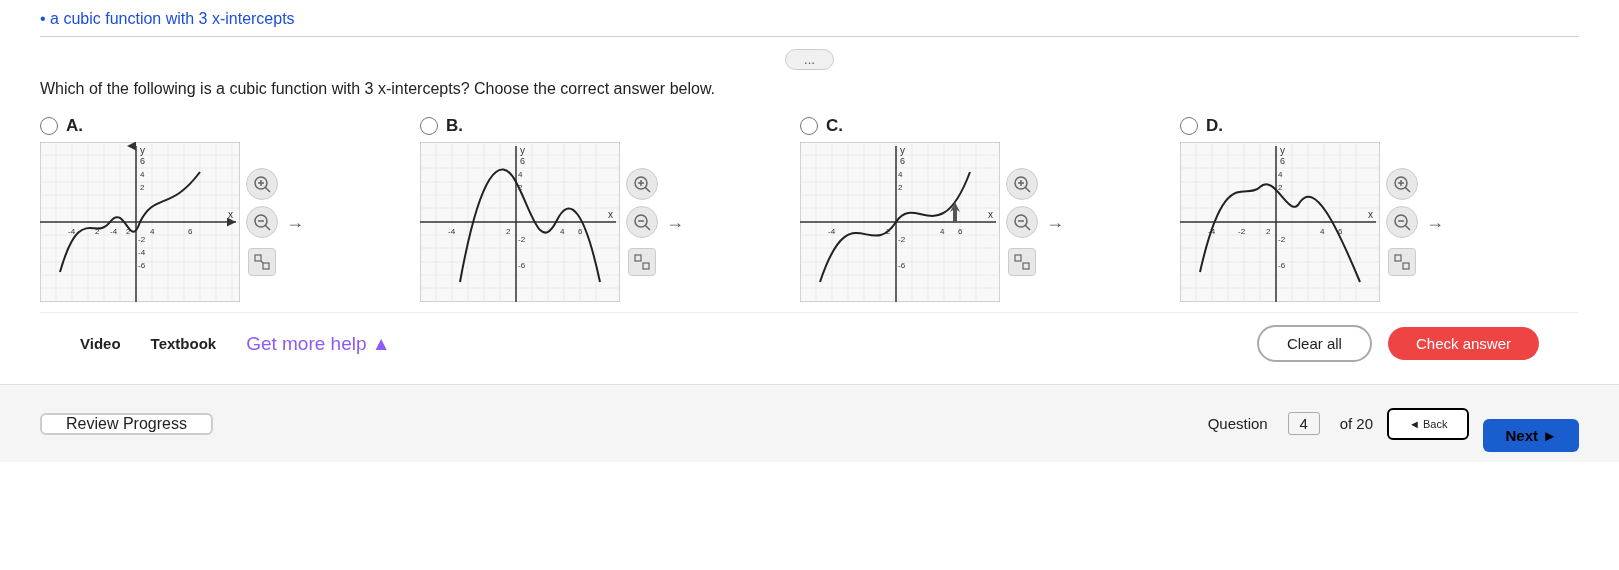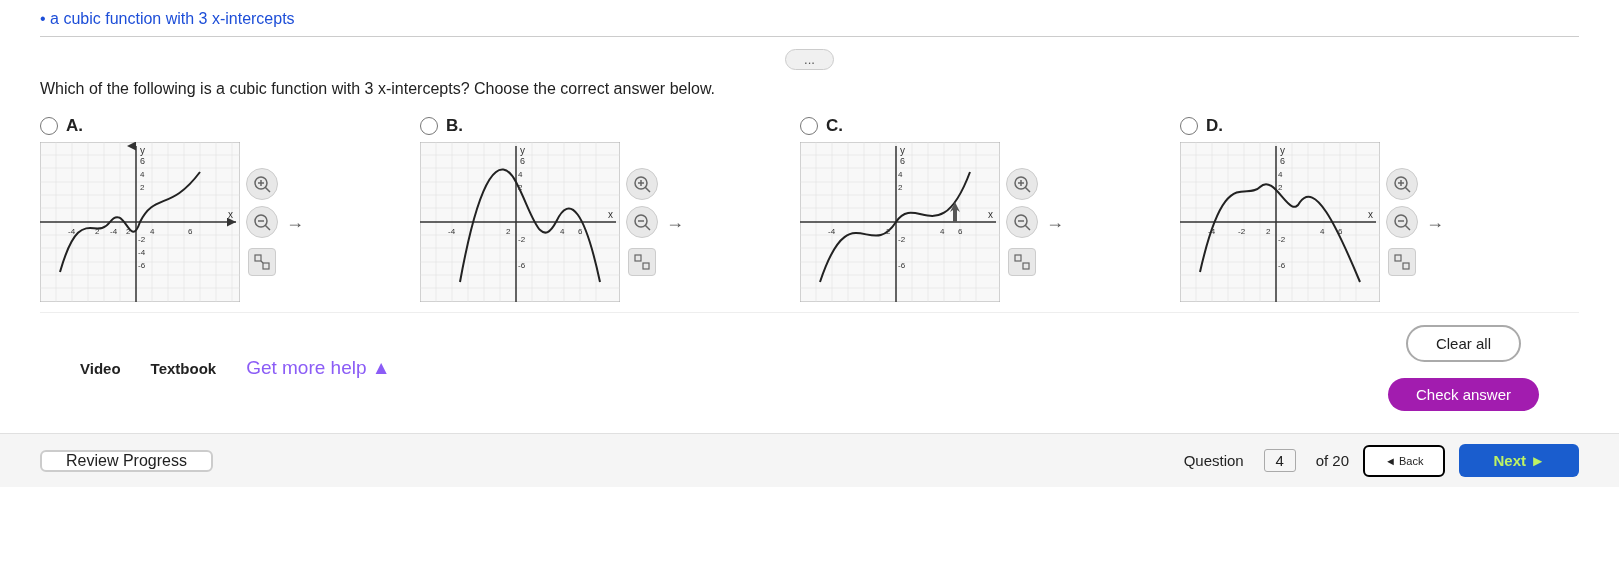--- a/index.html
+++ b/index.html
@@ -155,36 +155,35 @@
       font-size: 19px;
       font-weight: 400;
       color: #8b5cf6;
       cursor: pointer;
     }
 
     .bottom-right {
       display: flex;
       gap: 16px;
       align-items: center;
-      flex-direction: column;
     }
 
     .clear-all-btn {
       background: #fff;
       border: 2px solid #aaa;
       border-radius: 24px;
       padding: 8px 28px;
       font-size: 15px;
       cursor: pointer;
       color: #222;
       font-weight: 500;
     }
 
     .check-answer-btn {
-      background: #a21caf;
+      background: #ef4444;
       border: none;
       border-radius: 24px;
       padding: 8px 28px;
       font-size: 15px;
       cursor: pointer;
       color: #fff;
       font-weight: 500;
     }
 
     
@@ -242,28 +241,29 @@
       font-weight: 400;
       display: flex;
       align-items: center;
       gap: 4px;
     }
 
     .next-btn {
       background: #1a5dce;
       border: none;
       border-radius: 6px;
-      padding: 8px 34px;
+      padding: 8px 22px;
       font-size: 15px;
       cursor: pointer;
-      color: #bef264;
+      color: #000000;
       font-weight: 700;
       display: flex;
       align-items: center;
       gap: 4px;
+      margin-top: 24px;
     }
 
     
     .graph-svg {
       width: 200px;
       height: 160px;
     }
 
     .arrow-right {
       font-size: 18px;

